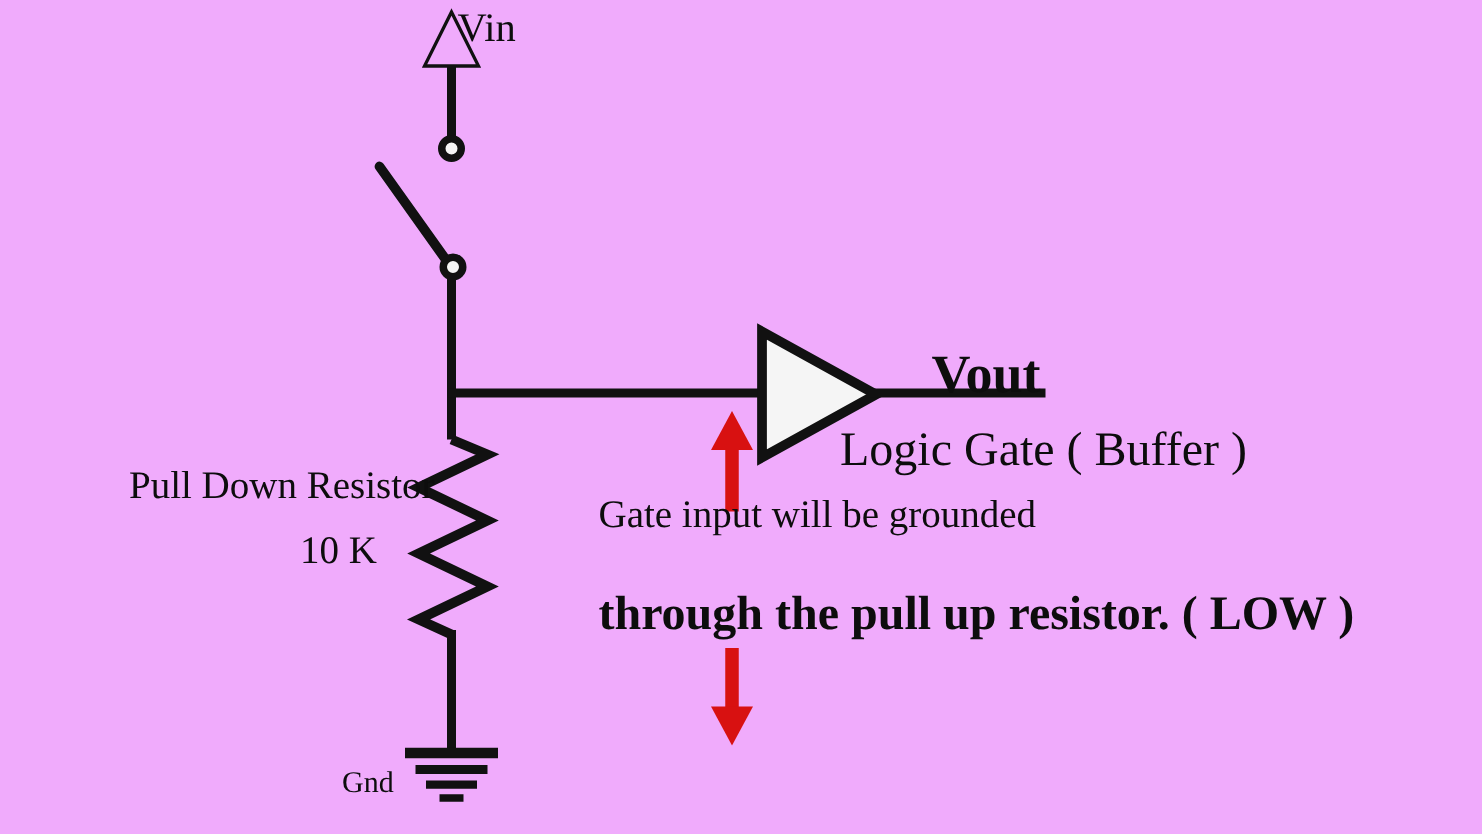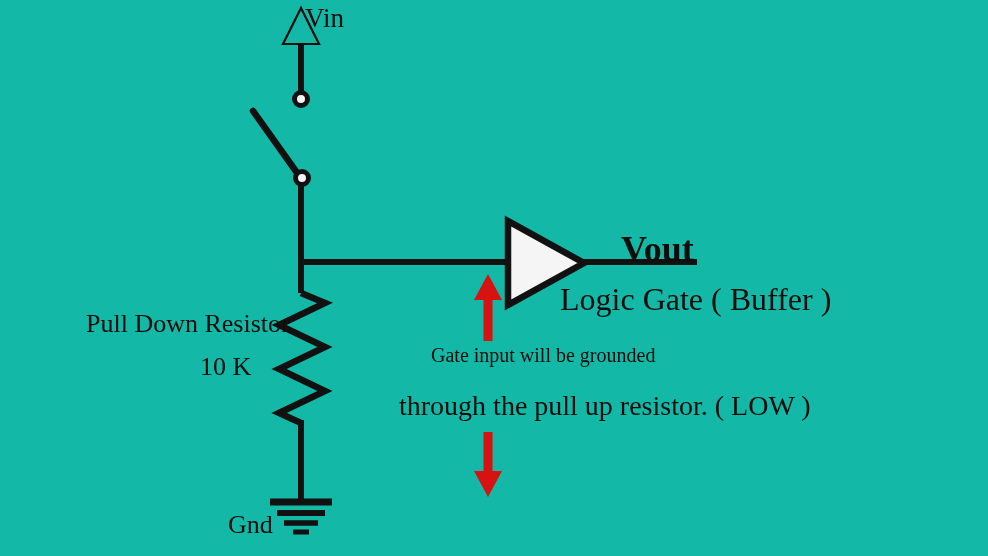--- a/index.html
+++ b/index.html
@@ -4,21 +4,21 @@
 <style>
   html, body {
     margin: 0;
     padding: 0;
     background: #f5f5f5;
   }
   #canvas {
     position: relative;
     width: 988px;
     height: 556px;
-    background: #14b8a6;
+    background: #f0abfc;
     overflow: hidden;
     font-family: "Liberation Serif", "DejaVu Serif", serif;
   }
   #schematic {
     position: absolute;
     left: 0;
     top: 0;
     width: 988px;
     height: 556px;
   }
@@ -27,23 +27,23 @@
     color: #0d0d0d;
     white-space: nowrap;
     font-family: "Liberation Serif", "DejaVu Serif", serif;
     line-height: 1;
   }
   #lbl-vin      { left: 305px; top: 5px;   font-size: 27px; }
   #lbl-vout     { left: 621px; top: 231px; font-size: 36px; font-weight: bold; }
   #lbl-gate     { left: 560px; top: 283px; font-size: 32px; }
   #lbl-pulldown { left: 52px;  top: 311px; font-size: 26px; margin-left: 34px; }
   #lbl-tenk     { left: 200px; top: 354px; font-size: 26px; }
-  #lbl-note1    { left: 399px; top: 345px; font-size: 20px; margin-left: 32px; }
-  #lbl-note2    { left: 399px; top: 392px; font-size: 28px; }
-  #lbl-gnd      { left: 228px; top: 512px; font-size: 26px; }
+  #lbl-note1    { left: 399px; top: 330px; font-size: 26px; }
+  #lbl-note2    { left: 399px; top: 392px; font-size: 32px; font-weight: bold; }
+  #lbl-gnd      { left: 228px; top: 512px; font-size: 20px; }
 </style>
 </head>
 <body>
 
 <div id="canvas">
 
   <svg id="schematic" viewBox="0 0 988 556">
 
     <g>
       <polygon points="301,8 319,44 283,44" fill="none" stroke="#111111" stroke-width="2.2"></polygon>

